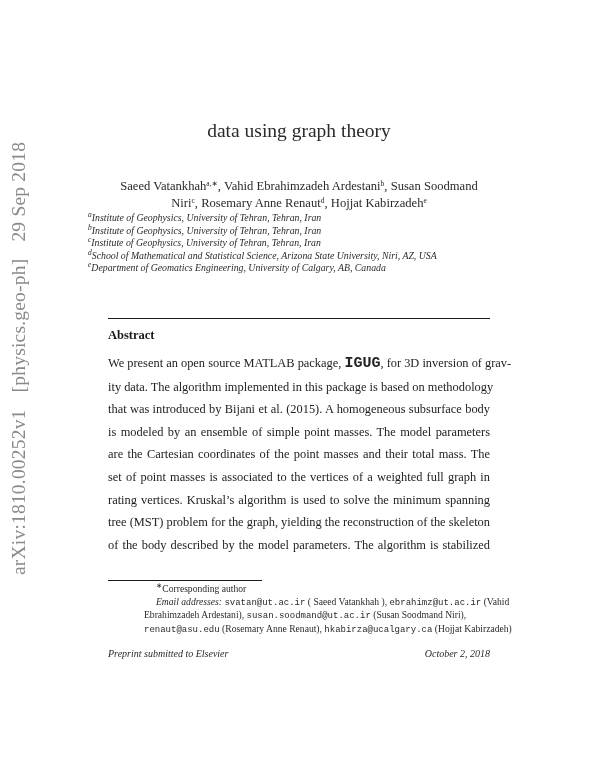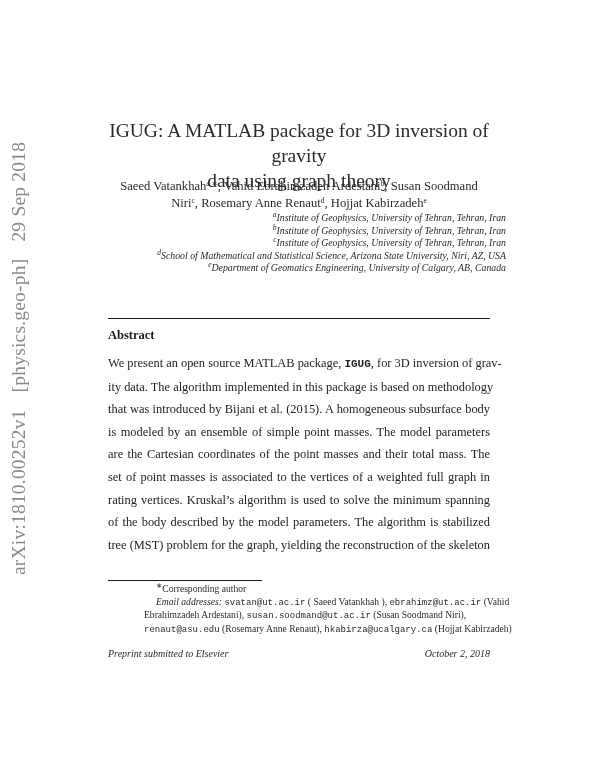--- a/index.html
+++ b/index.html
@@ -21,39 +21,39 @@
     text-align: center; font-family: "Liberation Serif", serif;
     font-size: 19.5px; line-height: 25px; color: #2a2a2a;
   }
   .authors {
     position: absolute; left: 108px; width: 382px; top: 178px;
     text-align: center; font-family: "Liberation Serif", serif;
     font-size: 12.6px; line-height: 17px; color: #2a2a2a;
   }
   sup { font-size: 7.5px; vertical-align: 4px; line-height: 0; }
   .affils {
-    position: absolute; left: 108px; width: 398px; top: 212px;
-    text-align: right; font-family: "Liberation Serif", serif;
+    position: absolute; left: 88px; width: 398px; top: 212px;
+    text-align: left; font-family: "Liberation Serif", serif;
     font-style: italic; font-size: 9.8px; line-height: 12.6px; color: #2a2a2a;
   }
   .rule-top {
     position: absolute; left: 108px; width: 382px; top: 318px; height: 0;
     border-top: 1.6px solid #1a1a1a;
   }
   .abstract-heading {
     position: absolute; left: 108px; top: 328px;
     font-family: "Liberation Serif", serif; font-weight: bold; font-size: 12.5px; color: #1a1a1a;
   }
   .abstract-body {
     position: absolute; left: 108px; width: 382px; top: 352px;
     font-family: "Liberation Serif", serif; font-size: 12.4px; line-height: 22.6px;
     text-align: justify; color: #222;
   }
   .abstract-line { display: block; text-align: justify; text-align-last: justify; white-space: nowrap; }
-  .mono { font-family: "Liberation Mono", monospace; font-size: 11px; font-weight: bold; }
+  .mono { font-family: "Liberation Mono", monospace; font-size: 15px; font-weight: bold; }
   .rule-foot {
     position: absolute; left: 108px; width: 154px; top: 580px; height: 0;
     border-top: 1px solid #1a1a1a;
   }
   .footnotes {
     position: absolute; left: 108px; width: 384px; top: 583px;
     font-family: "Liberation Serif", serif; font-size: 9.6px; line-height: 12.6px; color: #2a2a2a; margin-left: 36px;
   }
   .fn-indent { text-indent: 12px; }
   .email { font-family: "Liberation Mono", monospace; font-size: 9px; }
@@ -67,21 +67,20 @@
 </head>
 <body>
 
 <div class="arxiv">
   <span>arXiv:1810.00252v1</span>
   <span>[physics.geo-ph]</span>
   <span>29 Sep 2018</span>
 </div>
 
 <div class="title">
-  <div>IGUG: A MATLAB package for 3D inversion of gravity</div>
   <div>data using graph theory</div>
 </div>
 
 <div class="authors">
   <span><span>Saeed Vatankhah</span><sup>a,∗</sup><span>, </span></span><span><span>Vahid Ebrahimzadeh Ardestani</span><sup>b</sup><span>, </span></span><span><span>Susan Soodmand Niri</span><sup>c</sup><span>, </span></span><span><span>Rosemary Anne Renaut</span><sup>d</sup><span>, </span></span><span><span>Hojjat Kabirzadeh</span><sup>e</sup></span>
 </div>
 
 <div class="affils">
   <div><sup>a</sup><span>Institute of Geophysics, University of Tehran, Tehran, Iran</span></div>
   <div><sup>b</sup><span>Institute of Geophysics, University of Tehran, Tehran, Iran</span></div>
@@ -95,22 +94,22 @@
 <div class="abstract-heading">Abstract</div>
 
 <div class="abstract-body">
   <span class="abstract-line"><span>We present an open source MATLAB package, </span><span class="mono">IGUG</span><span>, for 3D inversion of grav-</span></span>
   <span class="abstract-line">ity data. The algorithm implemented in this package is based on methodology</span>
   <span class="abstract-line">that was introduced by Bijani et al. (2015). A homogeneous subsurface body</span>
   <span class="abstract-line">is modeled by an ensemble of simple point masses. The model parameters</span>
   <span class="abstract-line">are the Cartesian coordinates of the point masses and their total mass. The</span>
   <span class="abstract-line">set of point masses is associated to the vertices of a weighted full graph in</span>
   <span class="abstract-line">rating vertices. Kruskal’s algorithm is used to solve the minimum spanning</span>
+  <span class="abstract-line">tree (MST) problem for the graph, yielding the reconstruction of the skeleton</span>
   <span class="abstract-line">of the body described by the model parameters. The algorithm is stabilized</span>
-  <span class="abstract-line">tree (MST) problem for the graph, yielding the reconstruction of the skeleton</span>
 </div>
 
 <div class="rule-foot"></div>
 
 <div class="footnotes">
   <div class="fn-indent"><sup>∗</sup><span>Corresponding author</span></div>
   <div class="fn-indent"><span class="it">Email addresses:</span> <span class="email">svatan@ut.ac.ir</span> <span>( Saeed Vatankhah )</span><span>, </span><span class="email">ebrahimz@ut.ac.ir</span> <span>(Vahid Ebrahimzadeh Ardestani)</span><span>, </span><span class="email">susan.soodmand@ut.ac.ir</span> <span>(Susan Soodmand Niri)</span><span>, </span><span class="email">renaut@asu.edu</span> <span>(Rosemary Anne Renaut)</span><span>, </span><span class="email">hkabirza@ucalgary.ca</span> <span>(Hojjat Kabirzadeh)</span></div>
 </div>
 
 <div class="footer">

